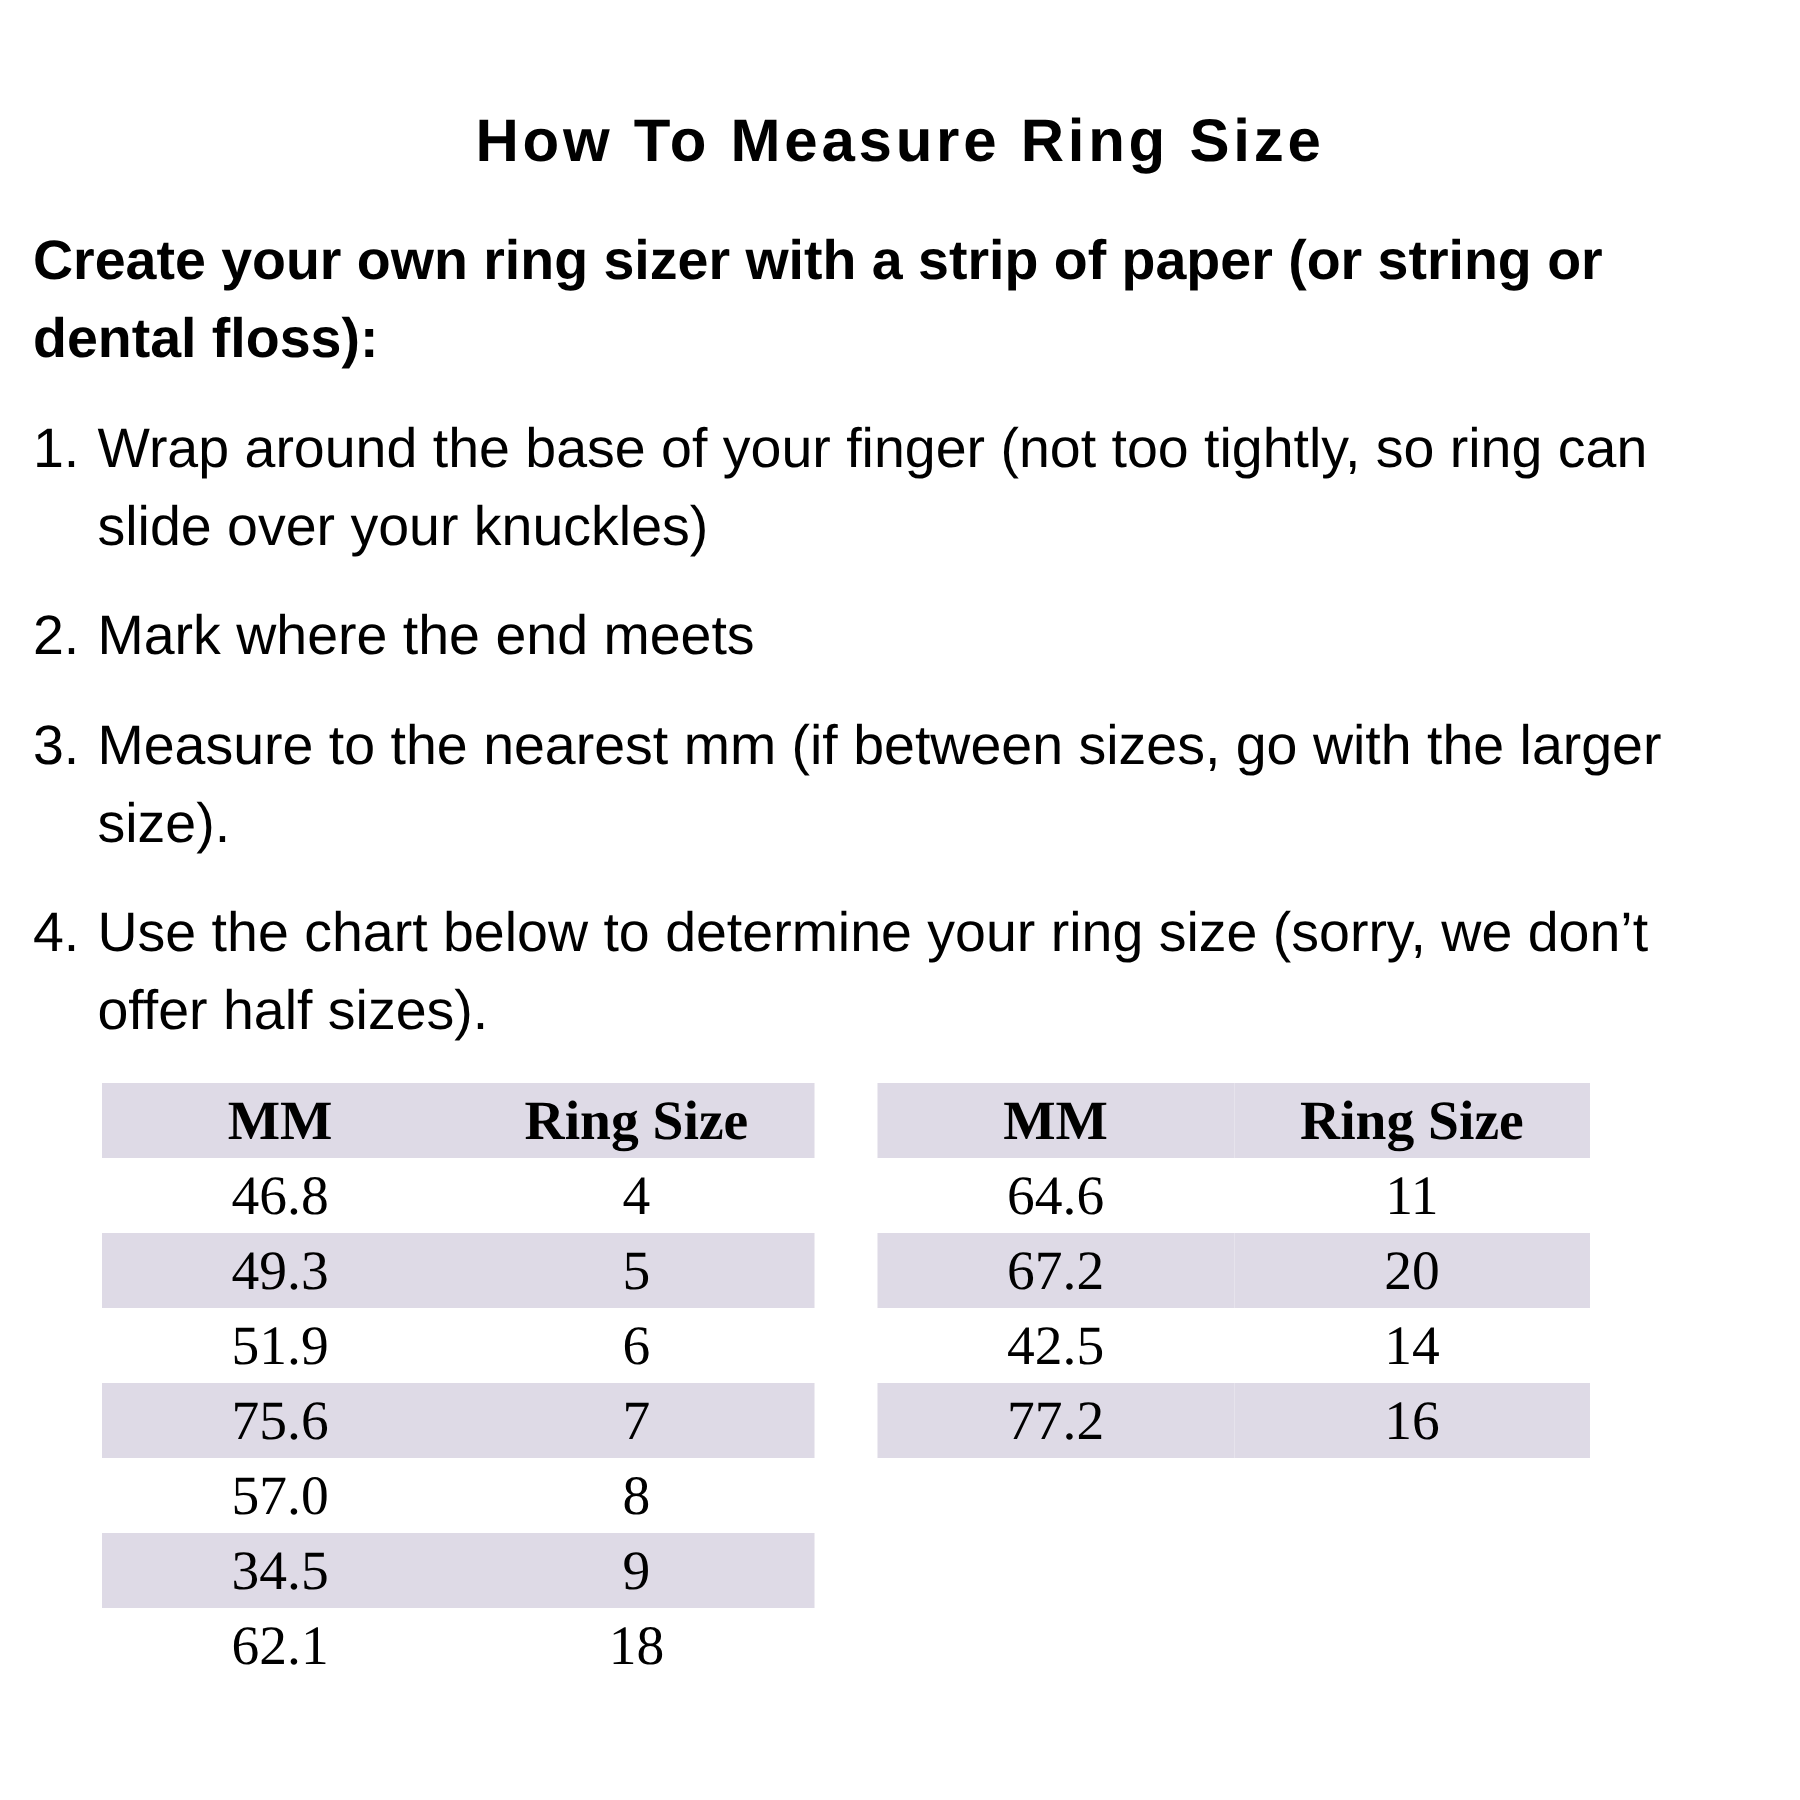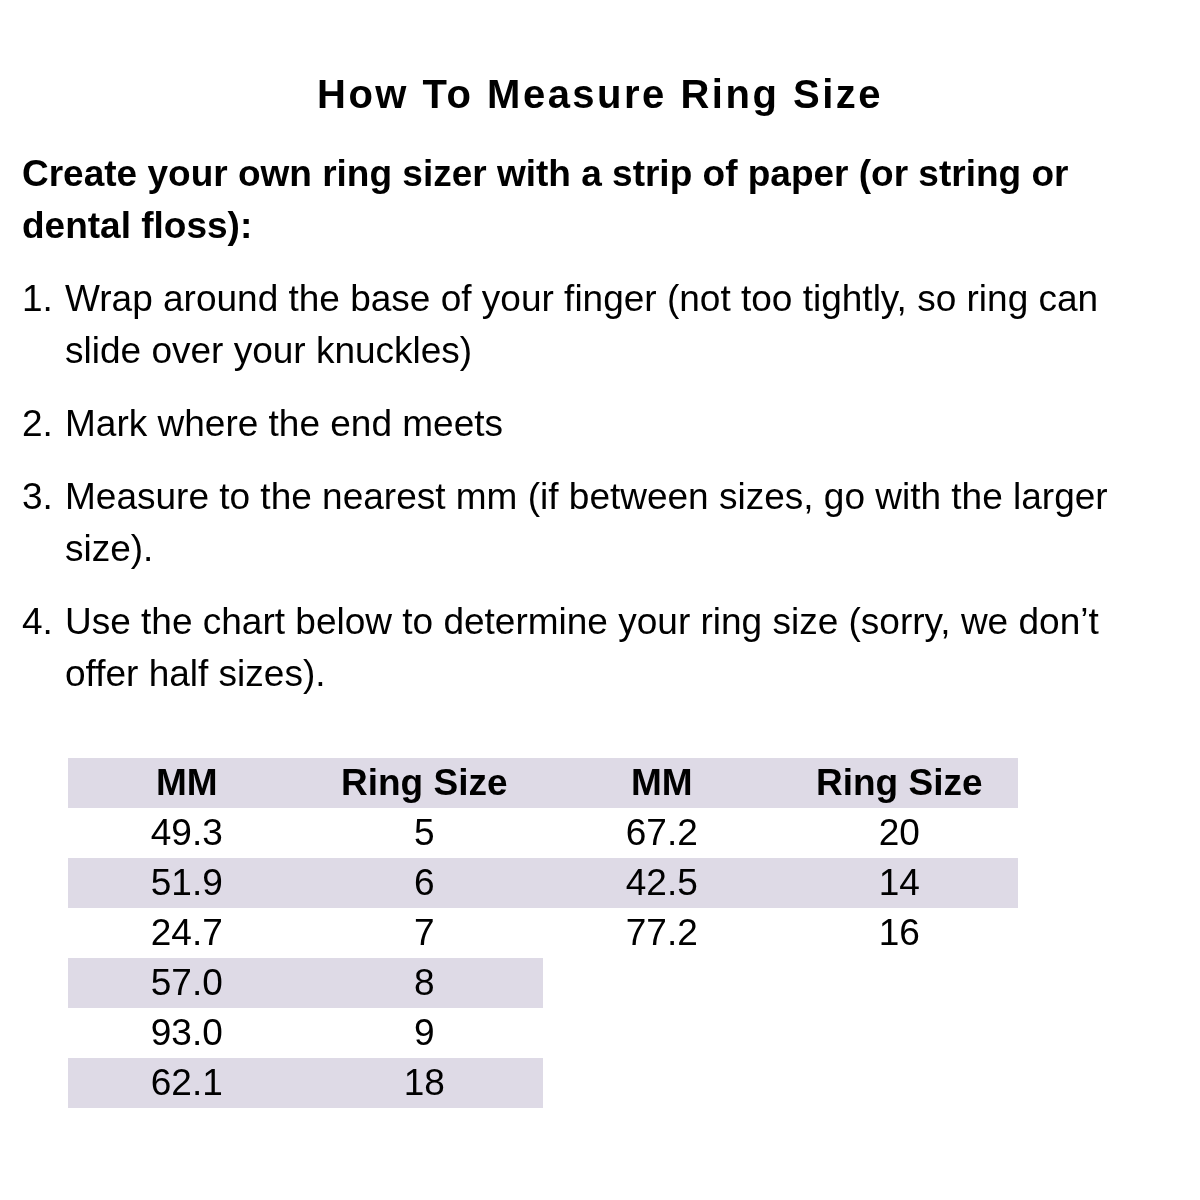--- a/index.html
+++ b/index.html
@@ -44,21 +44,23 @@
     margin-top: 21px;
   }
   ol.steps li .num {
     position: absolute;
     left: 0;
     top: 0;
   }
   .tables {
     display: flex;
     align-items: flex-start;
-    margin: 58px 0 0 46px;
+    gap: 42px;
+    margin: 22px 0 0 46px;
+    font-family: Liberation Serif, serif;
   }
   table.size-table {
     border-collapse: collapse;
     border-spacing: 0;
     width: 475px;
     table-layout: fixed;
   }
   table.size-table th,
   table.size-table td {
     width: 50%;
@@ -110,54 +112,62 @@
 
     <table class="size-table">
       <thead>
         <tr>
           <th>MM</th>
           <th>Ring Size</th>
         </tr>
       </thead>
       <tbody>
         <tr>
+          <td>46.8</td>
+          <td>4</td>
+        </tr>
+        <tr>
           <td>49.3</td>
           <td>5</td>
         </tr>
         <tr>
           <td>51.9</td>
           <td>6</td>
         </tr>
         <tr>
-          <td>24.7</td>
+          <td>75.6</td>
           <td>7</td>
         </tr>
         <tr>
           <td>57.0</td>
           <td>8</td>
         </tr>
         <tr>
-          <td>93.0</td>
+          <td>34.5</td>
           <td>9</td>
         </tr>
         <tr>
           <td>62.1</td>
           <td>18</td>
         </tr>
       </tbody>
     </table>
 
     <table class="size-table">
       <thead>
         <tr>
           <th>MM</th>
           <th>Ring Size</th>
         </tr>
       </thead>
       <tbody>
+        <tr>
+          <td>64.6</td>
+          <td>11</td>
+        </tr>
         <tr>
           <td>67.2</td>
           <td>20</td>
         </tr>
         <tr>
           <td>42.5</td>
           <td>14</td>
         </tr>
         <tr>
           <td>77.2</td>

